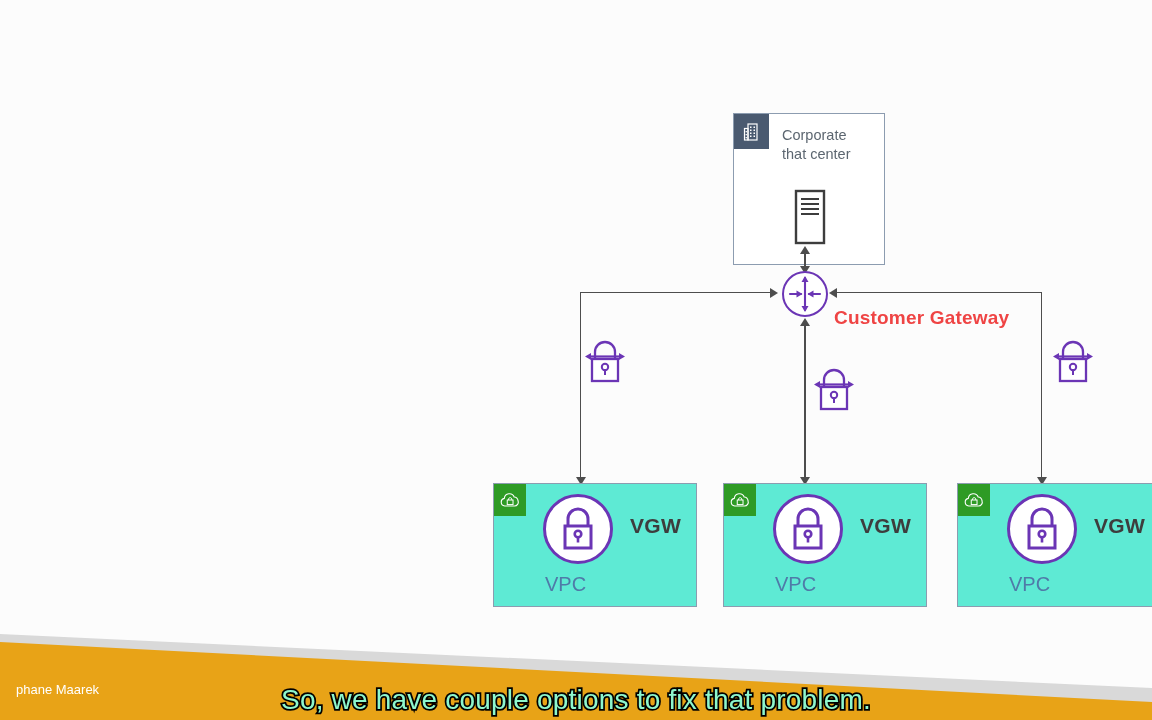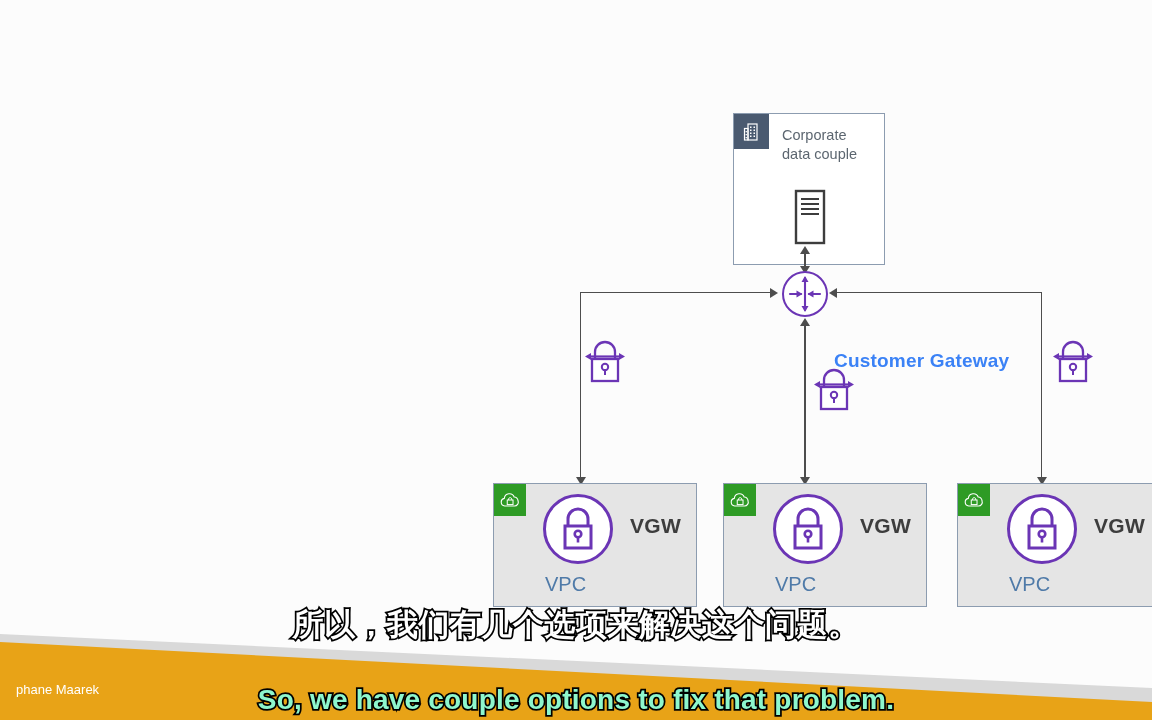--- a/index.html
+++ b/index.html
@@ -120,36 +120,35 @@
   #cgw {
     position: absolute;
     left: 781px; top: 270px;
     width: 48px; height: 48px;
   }
   #cgw-label {
     position: absolute;
     left: 834px; top: 307px;
     font-size: 19px;
     font-weight: bold;
-    color: #3b82f6;
+    color: #ef4444;
     letter-spacing: 0.2px;
     white-space: nowrap;
-    margin-top: 43px;
   }
 
   
   .vpn-icon { position: absolute; width: 46px; height: 50px; }
 
   
   .vpc-box {
     position: absolute;
     top: 483px;
     height: 124px;
     border: 1.4px solid #8c9cb0;
-    background: #e5e5e5;
+    background: #5eead4;
   }
   .vpc-badge {
     position: absolute;
     left: 0; top: 0;
     width: 32px; height: 32px;
     background: #2e9b25;
     display: flex; align-items: center; justify-content: center;
   }
   .vgw-circle {
     position: absolute;
@@ -201,21 +200,21 @@
     z-index: 6;
     letter-spacing: 0.5px;
     -webkit-text-stroke: 3.5px #000000;
     paint-order: stroke fill;
   }
   #sub-en {
     position: absolute;
     left: 0; right: 0; top: 684px;
     text-align: center;
     font-size: 28px;
-    font-weight: bold;
+    font-weight: normal;
     color: #8ef7cd;
     z-index: 6;
     letter-spacing: 0.2px;
     -webkit-text-stroke: 3.5px #000000;
     paint-order: stroke fill;
   }
 </style>
 </head>
 <body>
 
@@ -238,21 +237,21 @@
           <rect x="9" y="14.5" width="1.5" height="1.5"></rect>
             <rect x="12.5" y="14.5" width="1.5" height="1.5"></rect>
           <rect x="4.6" y="10" width="1.3" height="1.3"></rect>
             <rect x="4.6" y="13" width="1.3" height="1.3"></rect>
           <rect x="4.6" y="16" width="1.3" height="1.3"></rect>
         </g>
       </svg>
     </div>
     <div id="corp-label">
       <span>Corporate</span><br>
-      <span>data couple</span>
+      <span>that center</span>
     </div>
     <div id="corp-server">
       <svg width="44" height="56" viewBox="0 0 44 56" aria-hidden="true">
         <rect x="8" y="2" width="28" height="52" fill="#ffffff" stroke="#3d3d3d" stroke-width="2.4"></rect>
         <g stroke="#3d3d3d" stroke-width="2" stroke-linecap="butt">
           <line x1="13" y1="10" x2="31" y2="10"></line>
           <line x1="13" y1="15" x2="31" y2="15"></line>
           <line x1="13" y1="20" x2="31" y2="20"></line>
           <line x1="13" y1="25" x2="31" y2="25"></line>
         </g>
@@ -397,16 +396,15 @@
 
   <svg id="banner-gray" viewBox="0 0 1152 110" preserveAspectRatio="none">
     <polygon points="0,24 1152,78 1152,110 0,110" fill="#d9d9d9"></polygon>
   </svg>
   <svg id="banner-orange" viewBox="0 0 1152 110" preserveAspectRatio="none">
     <polygon points="0,32 1152,92 1152,110 0,110" fill="#e8a317"></polygon>
   </svg>
 
   <div id="footer-name">phane Maarek</div>
 
-  <div id="sub-cn">所以，我们有几个选项来解决这个问题。</div>
   <div id="sub-en">So, we have couple options to fix that problem.</div>
 
 </div>
 
 </body></html>

